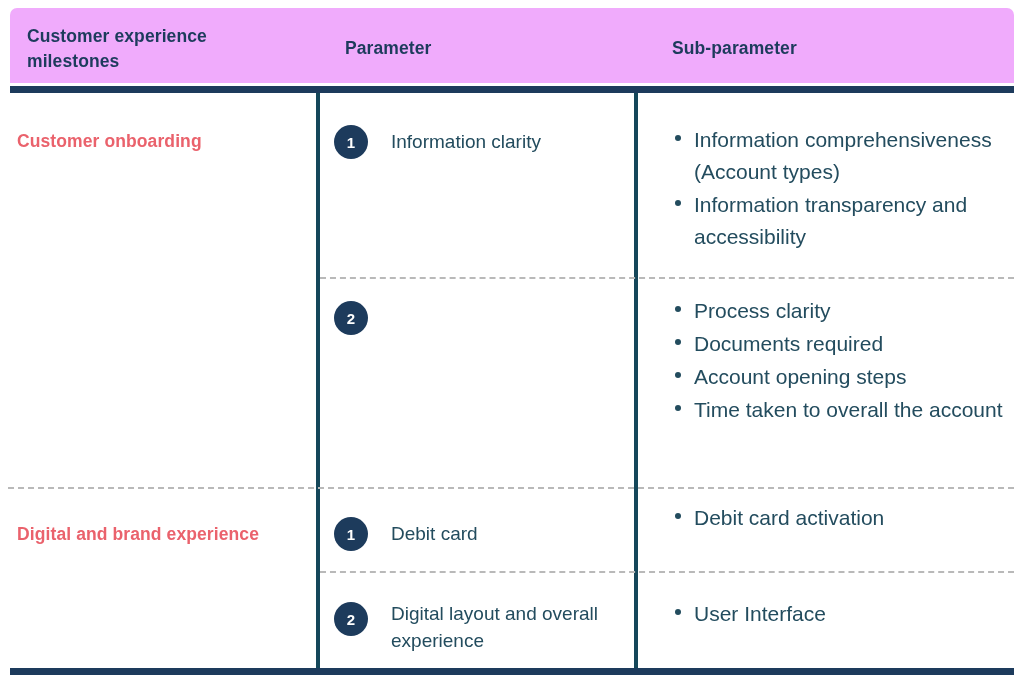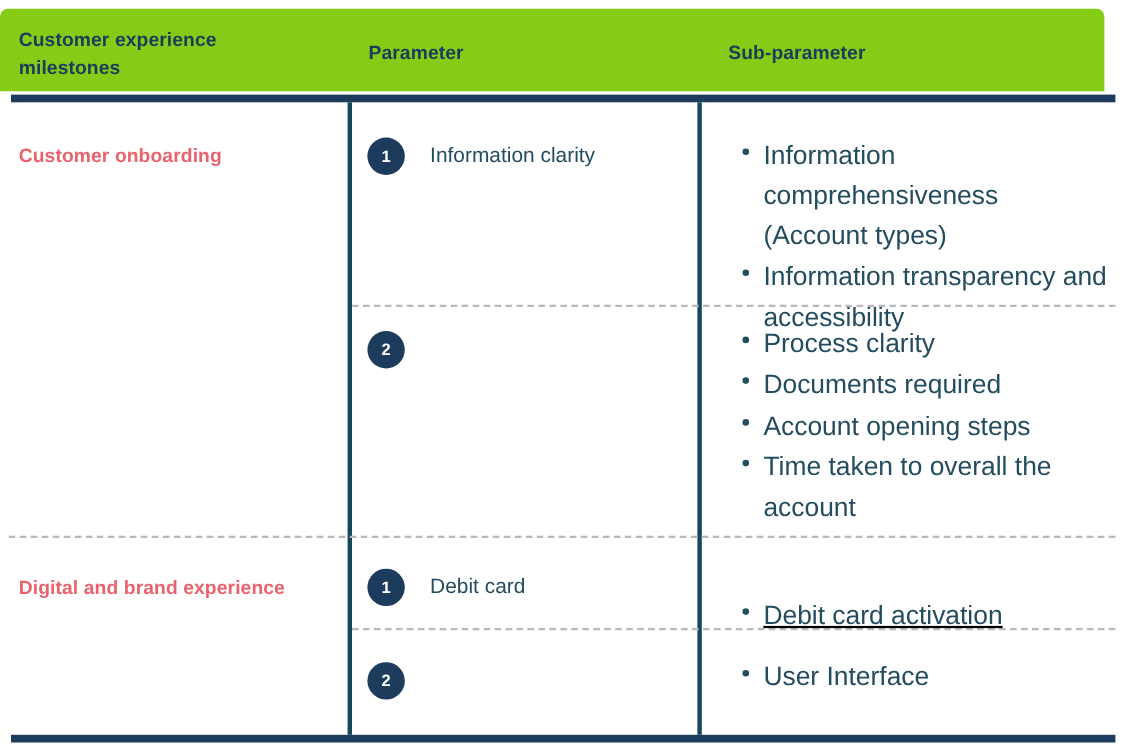--- a/index.html
+++ b/index.html
@@ -18,25 +18,25 @@
   .table-wrap {
     position: relative;
     width: 1024px;
     height: 687px;
     box-sizing: border-box;
   }
 
   
   .table-header {
     position: absolute;
-    left: 0;
+    left: 10px;
     top: 8px;
     width: 1004px;
     height: 75px;
-    background: #84cc16;
+    background: #f0abfc;
     border-radius: 7px 7px 0 0;
     box-sizing: border-box;
   }
   .hdr-cell {
     position: absolute;
     color: #1d3b5c;
     font-size: 17.5px;
     font-weight: bold;
     line-height: 1.45;
     letter-spacing: 0.1px;
@@ -133,28 +133,28 @@
   .sublist {
     position: absolute;
     left: 672px;
     margin: 0;
     padding: 0;
     list-style: none;
     width: 335px;
   }
   .sub-1 { top: 124px; }
   .sub-2 { top: 295px; }
-  .sub-3 { top: 542px; text-decoration: underline; }
+  .sub-3 { top: 502px; }
   .sub-4 { top: 598px; }
 
   .sublist li {
     position: relative;
     padding-left: 22px;
     color: #234c5e;
-    font-size: 24px;
+    font-size: 21px;
     line-height: 1.52;
     margin-bottom: 1px;
   }
   .sublist li::before {
     content: "";
     position: absolute;
     left: 3px;
     top: 11px;
     width: 6px;
     height: 6px;
@@ -208,18 +208,19 @@
   <div class="param-row param-3">
     <div class="badge">1</div>
     <div class="param-label single">Debit card</div>
   </div>
   <ul class="sublist sub-3">
     <li>Debit card activation</li>
   </ul>
 
   <div class="param-row param-4">
     <div class="badge">2</div>
+    <div class="param-label">Digital layout and overall experience</div>
   </div>
   <ul class="sublist sub-4">
     <li>User Interface</li>
   </ul>
 
 </div>
 
 </body></html>

